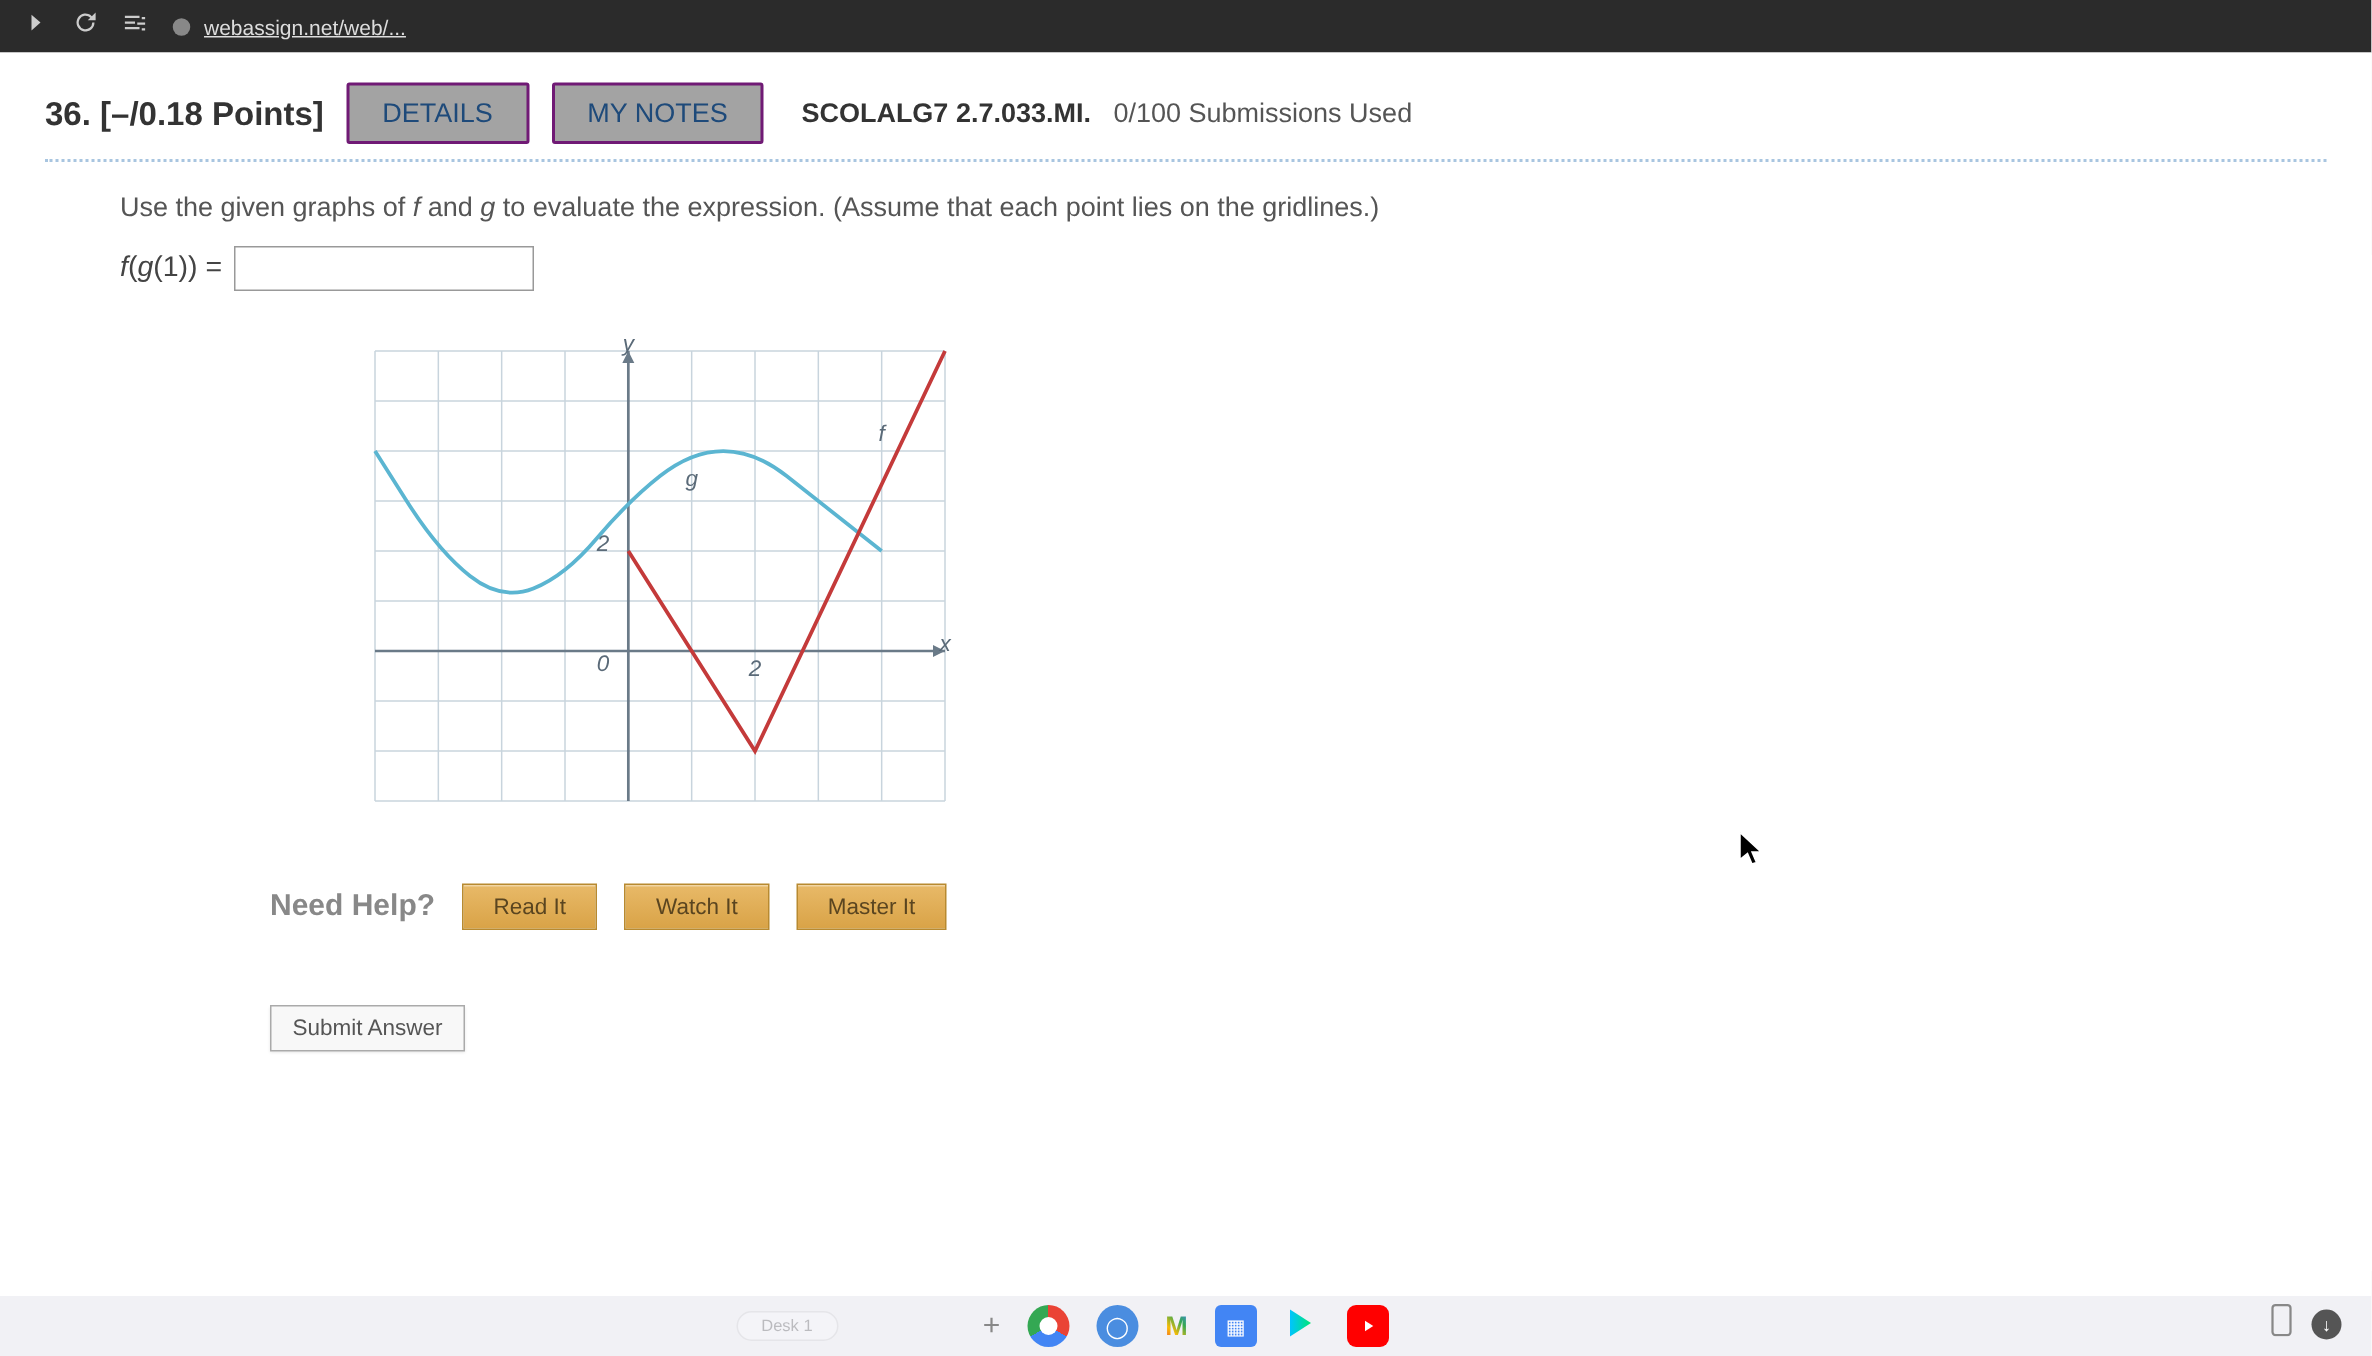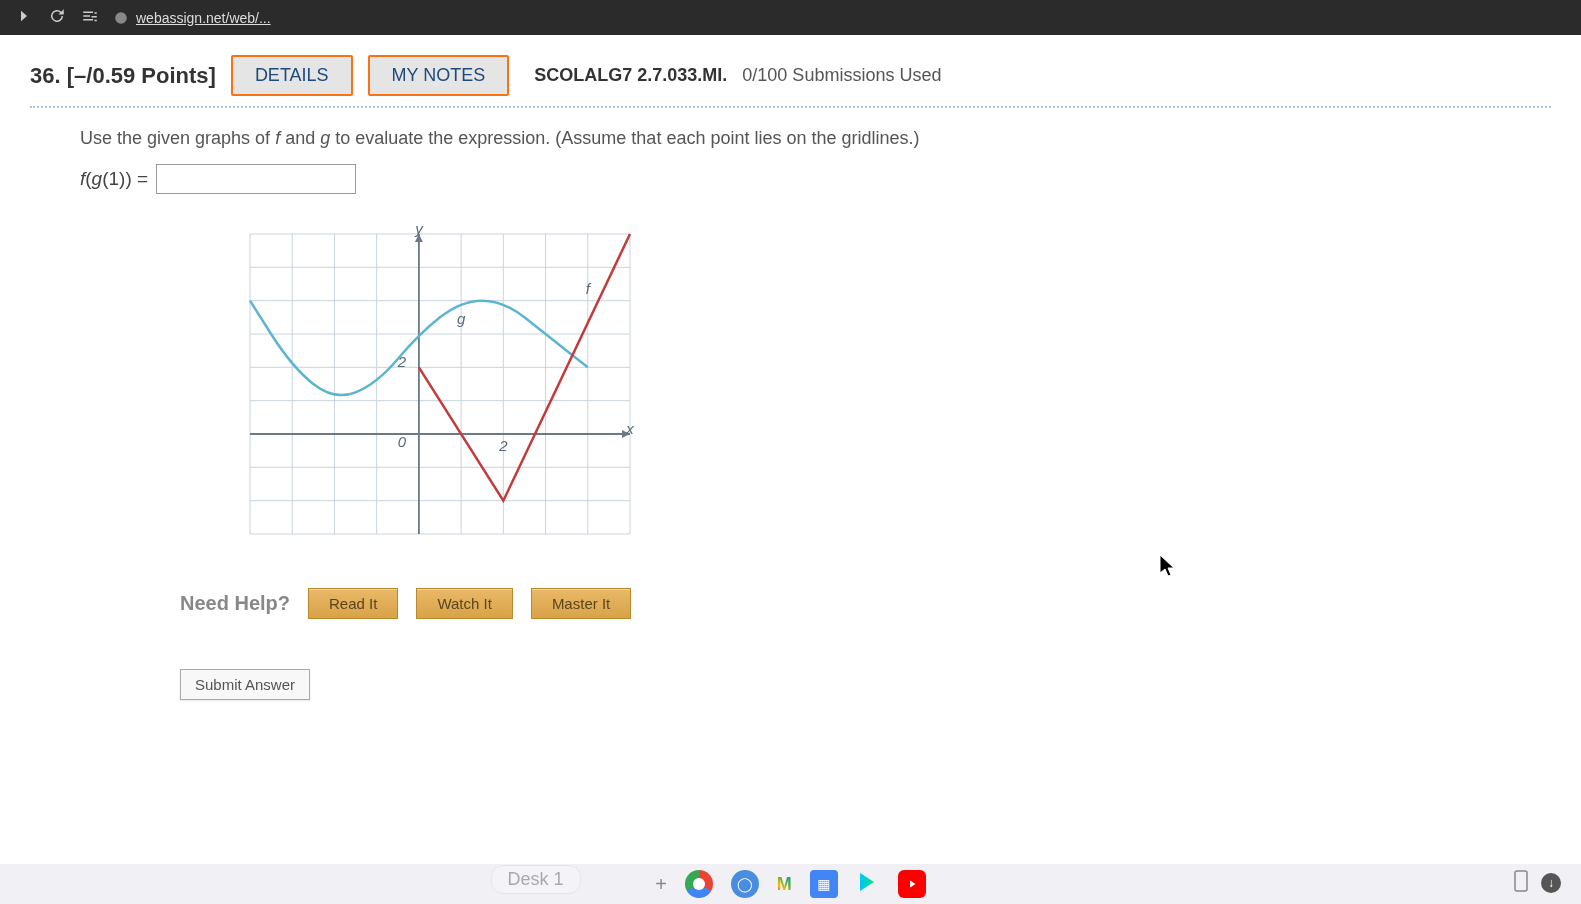--- a/index.html
+++ b/index.html
@@ -39,22 +39,22 @@
       align-items: center;
       gap: 15px;
       margin-bottom: 8px;
     }
     .question-number {
       font-size: 22px;
       font-weight: bold;
       color: #333;
     }
     .header-btn {
-      border: 2px solid #f97316;
-      background: #e5e5e5;
+      border: 2px solid #701a75;
+      background: #a3a3a3;
       color: #1e4a7a;
       padding: 8px 22px;
       font-size: 18px;
       font-weight: 500;
       cursor: pointer;
       border-radius: 2px;
     }
     .question-meta {
       font-size: 18px;
       color: #444;
@@ -152,22 +152,22 @@
     }
     .desk-label {
       position: absolute;
       left: 50%;
       transform: translateX(-300px);
       bottom: 10px;
       background: rgba(255,255,255,0.8);
       border: 1px solid #ccc;
       border-radius: 12px;
       padding: 3px 16px;
-      font-size: 18px;
-      color: #000000;
+      font-size: 11px;
+      color: #404040;
     }
     .right-icons {
       position: absolute;
       right: 20px;
       bottom: 8px;
       display: flex;
       gap: 12px;
       align-items: center;
       color: #777;
     }
@@ -202,21 +202,21 @@
         <circle cx="12" cy="12" r="10" fill="#888"></circle>
       </svg>
     <span>webassign.net/web/...</span>
   </span>
 </div>
 
 <div class="content">
 
   <div class="question-header">
     <span class="question-number">
-      <span>36.</span> <span>[–/0.59 Points]</span>
+      <span>36.</span> <span>[–/0.18 Points]</span>
     </span>
     <button class="header-btn">DETAILS</button>
     <button class="header-btn">MY NOTES</button>
     <span class="question-meta">
       <span class="code">SCOLALG7 2.7.033.MI.</span>&nbsp;&nbsp;
       <span class="submissions">0/100 Submissions Used</span>
     </span>
   </div>
 
   <div class="dotted-line"></div>

